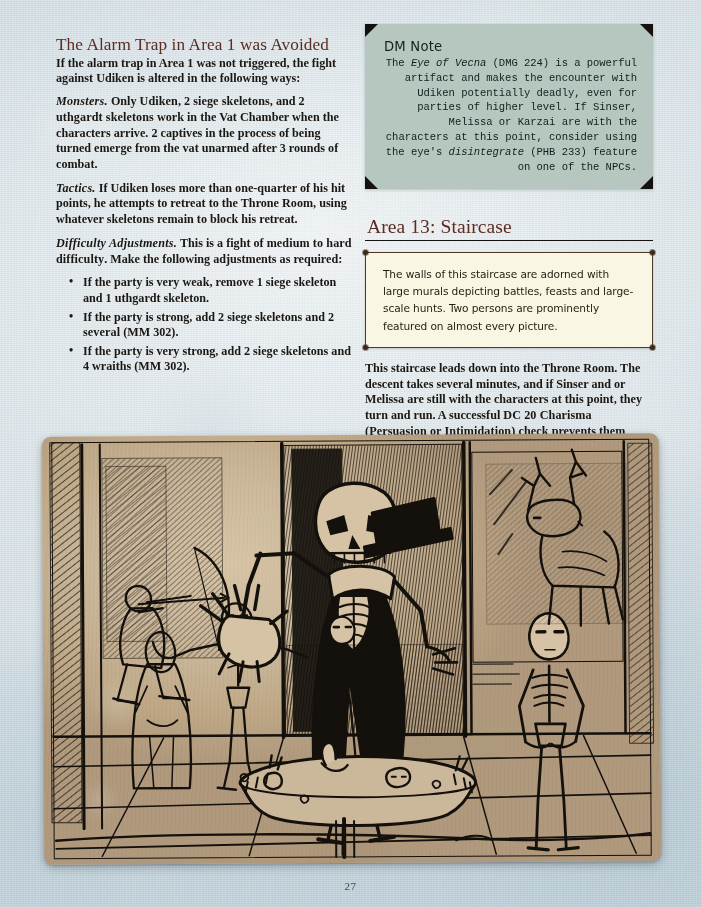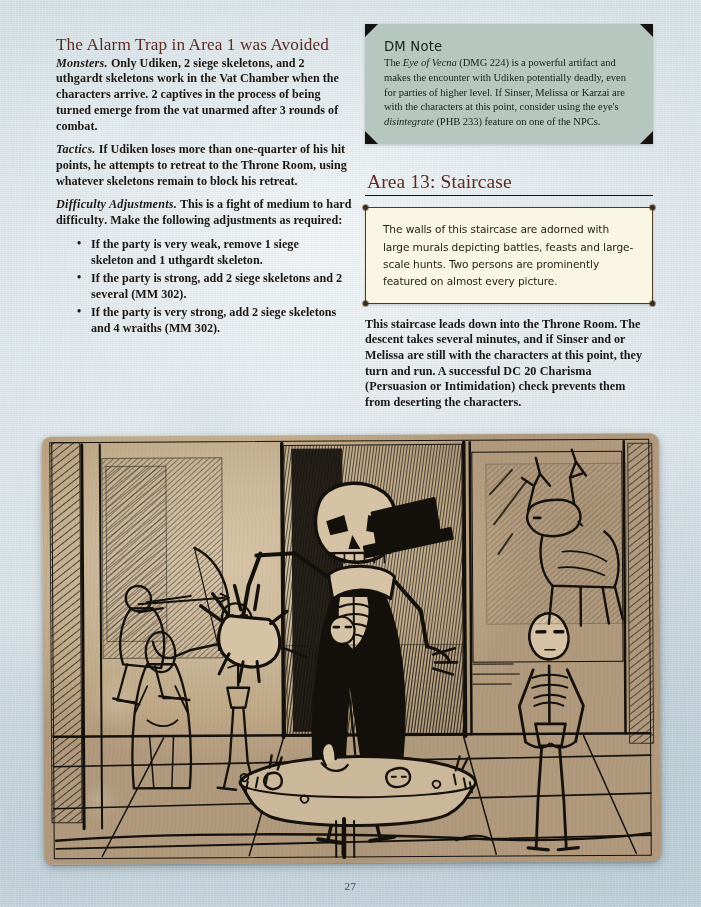--- a/index.html
+++ b/index.html
@@ -78,21 +78,21 @@
   }
   p.body.tight { margin-bottom: 7px; }
   .lead-i {
     font-style: italic;
     font-weight: 700;
     letter-spacing: .25px;
   }
   .bold { font-weight: 800; letter-spacing: .1px; }
 
   ul.adjust {
-    margin: 8px;
+    margin: 0;
     padding-left: 17px;
     list-style: none;
   }
   ul.adjust li {
     font-size: 12.15px;
     line-height: 1.30;
     color: #1b1713;
     font-weight: 600;
     margin-bottom: 2.5px;
     position: relative;
@@ -126,26 +126,27 @@
 
   .dm-title {
     font-family: "DejaVu Sans", sans-serif;
     font-size: 13.2px;
     color: #16201d;
     margin: 0 0 2px 0;
     font-weight: 400;
     letter-spacing: .2px;
   }
   .dm-body {
-    font-family: Liberation Serif, serif;
+    font-family: Liberation Mono, monospace;
     font-size: 10.55px;
     line-height: 1.405;
     color: #11201c;
     margin: 0;
     letter-spacing: -.05px;
+    text-align: right;
   }
   .dm-body i { font-style: italic; }
 
   
   .readaloud {
     position: relative;
     background: #faf6e4;
     border: 1.2px solid #4e3b27;
     margin-top: 11px;
     padding: 13px 15px 12px 17px;
@@ -215,20 +216,21 @@
 </head>
 <body>
 
 <div class="grain"></div>
 <div class="mottle"></div>
 
 <div class="col-left">
 
   <h1 class="section-head">The Alarm Trap in Area 1 was Avoided</h1>
 
+  <p class="body tight">If the alarm trap in Area 1 was not triggered, the fight against Udiken is altered in the following ways:</p>
 
   <p class="body">
     <span class="lead-i">Monsters.</span><span> Only </span><span class="bold">Udiken</span><span>, 2 </span><span class="bold">siege skeletons</span><span>, and 2 </span><span class="bold">uthgardt skeletons</span><span> work in the Vat Chamber when the characters arrive. 2 captives in the process of being turned emerge from the vat unarmed after 3 rounds of combat.</span>
   </p>
 
   <p class="body">
     <span class="lead-i">Tactics.</span><span> If Udiken loses more than one-quarter of his hit points, he attempts to retreat to the Throne Room, using whatever skeletons remain to block his retreat.</span>
   </p>
 
   <p class="body">

